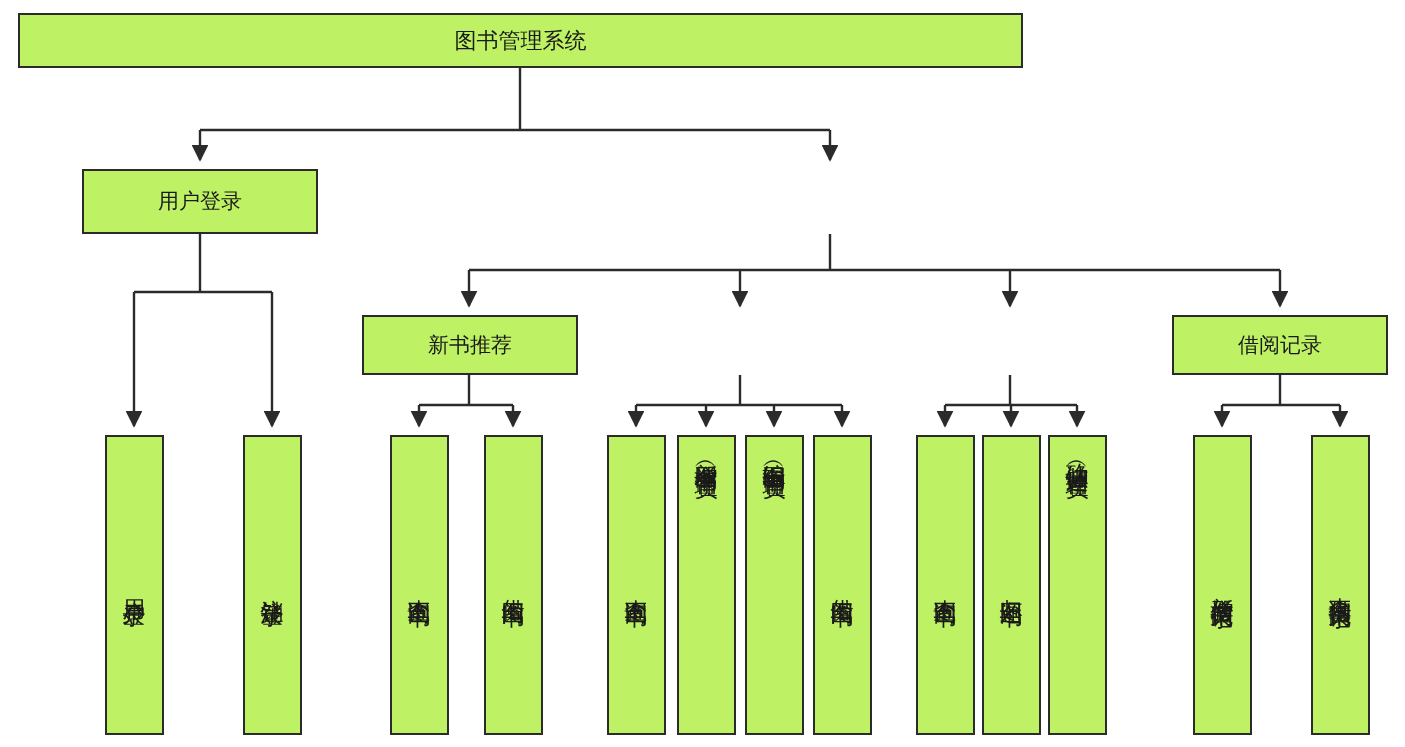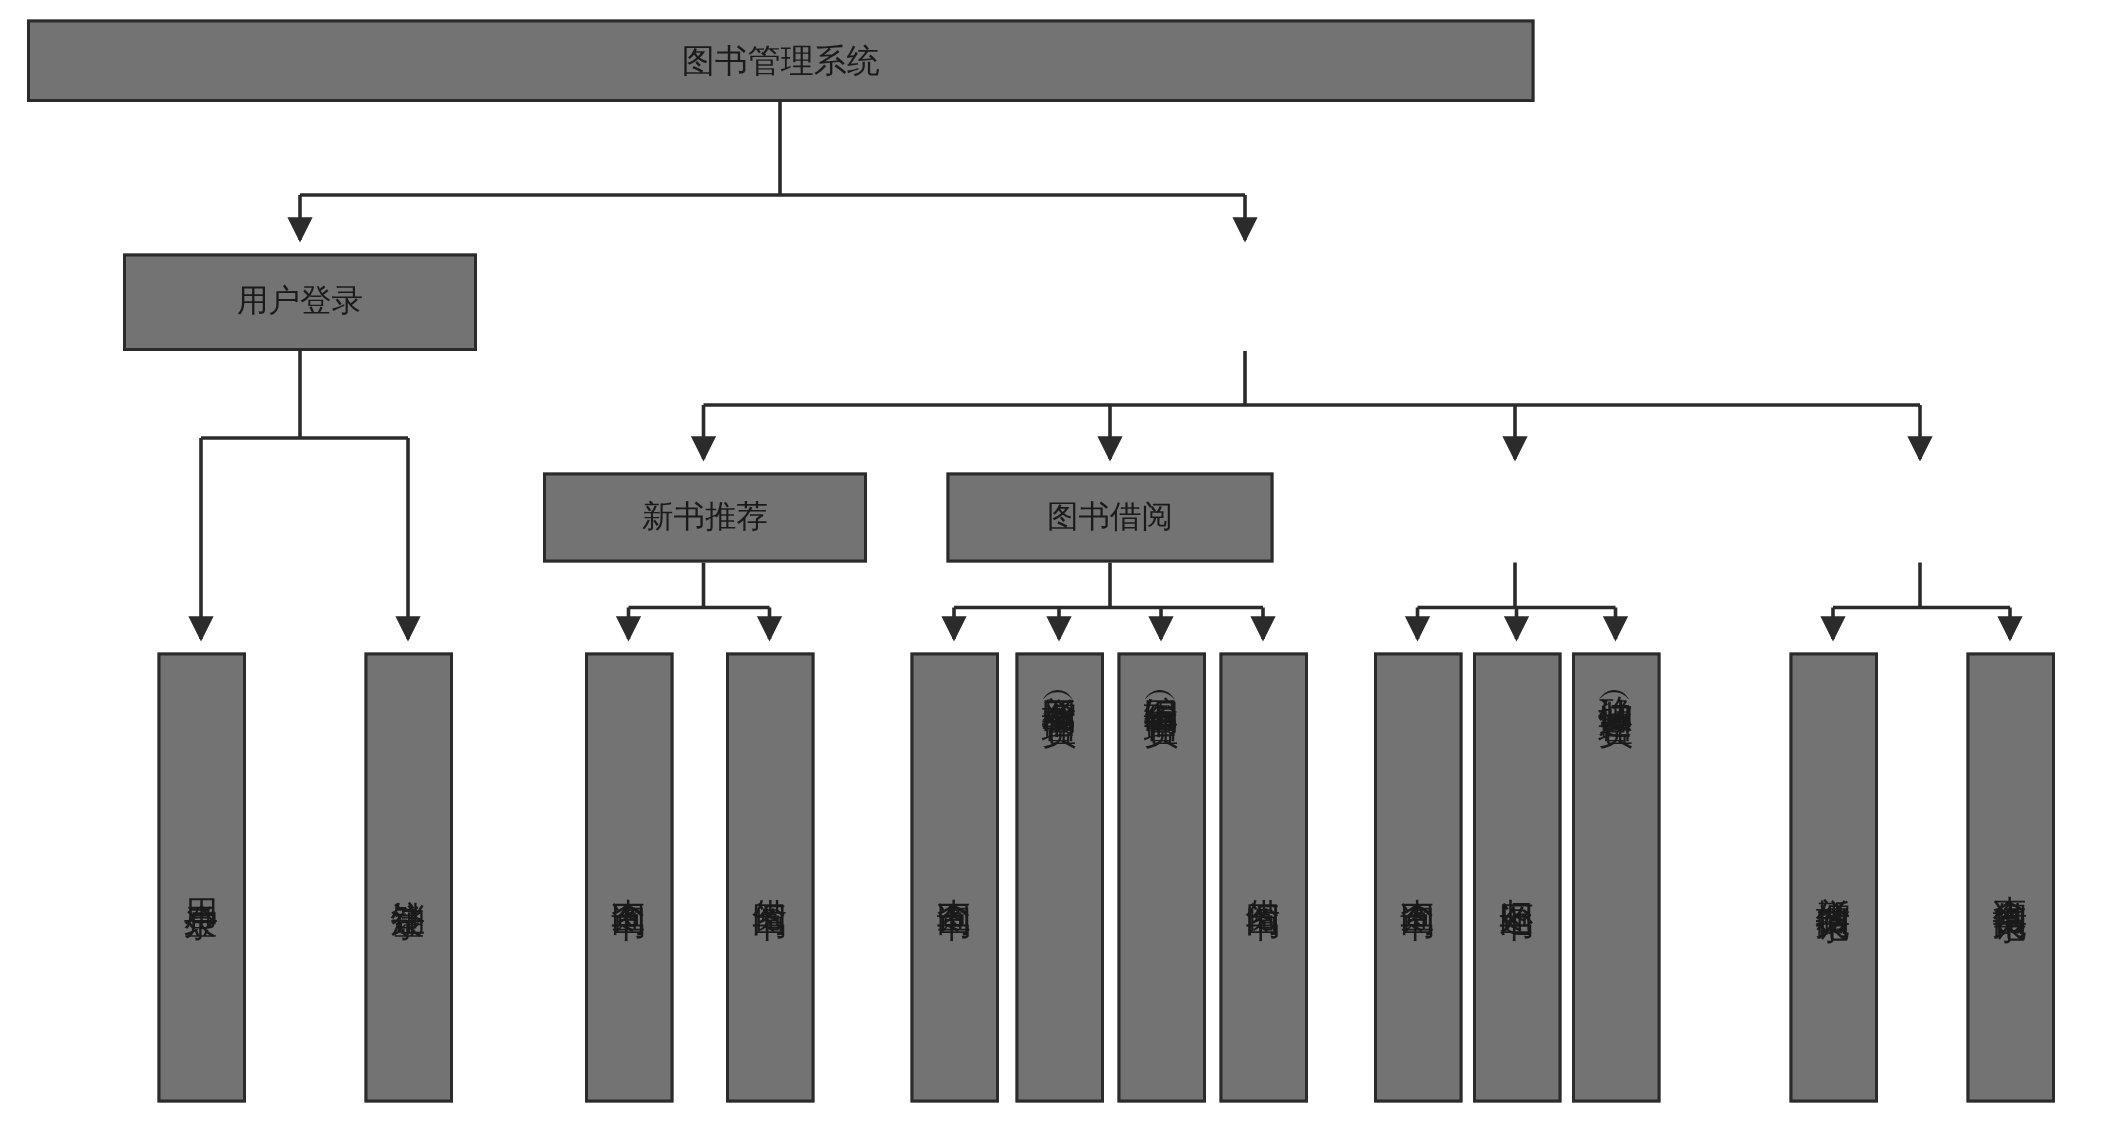--- a/index.html
+++ b/index.html
@@ -20,21 +20,21 @@
     left: 0;
     top: 0;
     width: 1405px;
     height: 747px;
     pointer-events: none;
   }
   .node {
     position: absolute;
     box-sizing: border-box;
     border: 2px solid #2b2b2b;
-    background: #737373;
+    background: #bef264;
     display: flex;
     align-items: center;
     justify-content: center;
     color: #1a1a1a;
   }
   .node .label {
     display: block;
     text-align: center;
     line-height: 1.18;
     white-space: nowrap;
@@ -131,22 +131,22 @@
     <span class="label">图书管理系统</span>
   </div>
 
   <div class="node horiz" style="left:82px; top:169px; width:236px; height:65px;">
     <span class="label">用户登录</span>
   </div>
 
   <div class="node horiz" style="left:362px; top:315px; width:216px; height:60px;align-items:center;">
     <span class="label">新书推荐</span>
   </div>
-  <div class="node horiz" style="left:631px; top:315px; width:218px; height:60px;">
-    <span class="label">图书借阅</span>
+  <div class="node horiz" style="left:1172px; top:315px; width:216px; height:60px;">
+    <span class="label">借阅记录</span>
   </div>
 
   <div class="node vert center-text" style="left:105px; top:435px; width:59px; height:300px;">
     <span class="label">用户登录</span>
   </div>
   <div class="node vert center-text" style="left:243px; top:435px; width:59px; height:300px;">
     <span class="label">注销登录</span>
   </div>
   <div class="node vert center-text" style="left:390px; top:435px; width:59px; height:300px;">
     <span class="label">查询图书</span>

